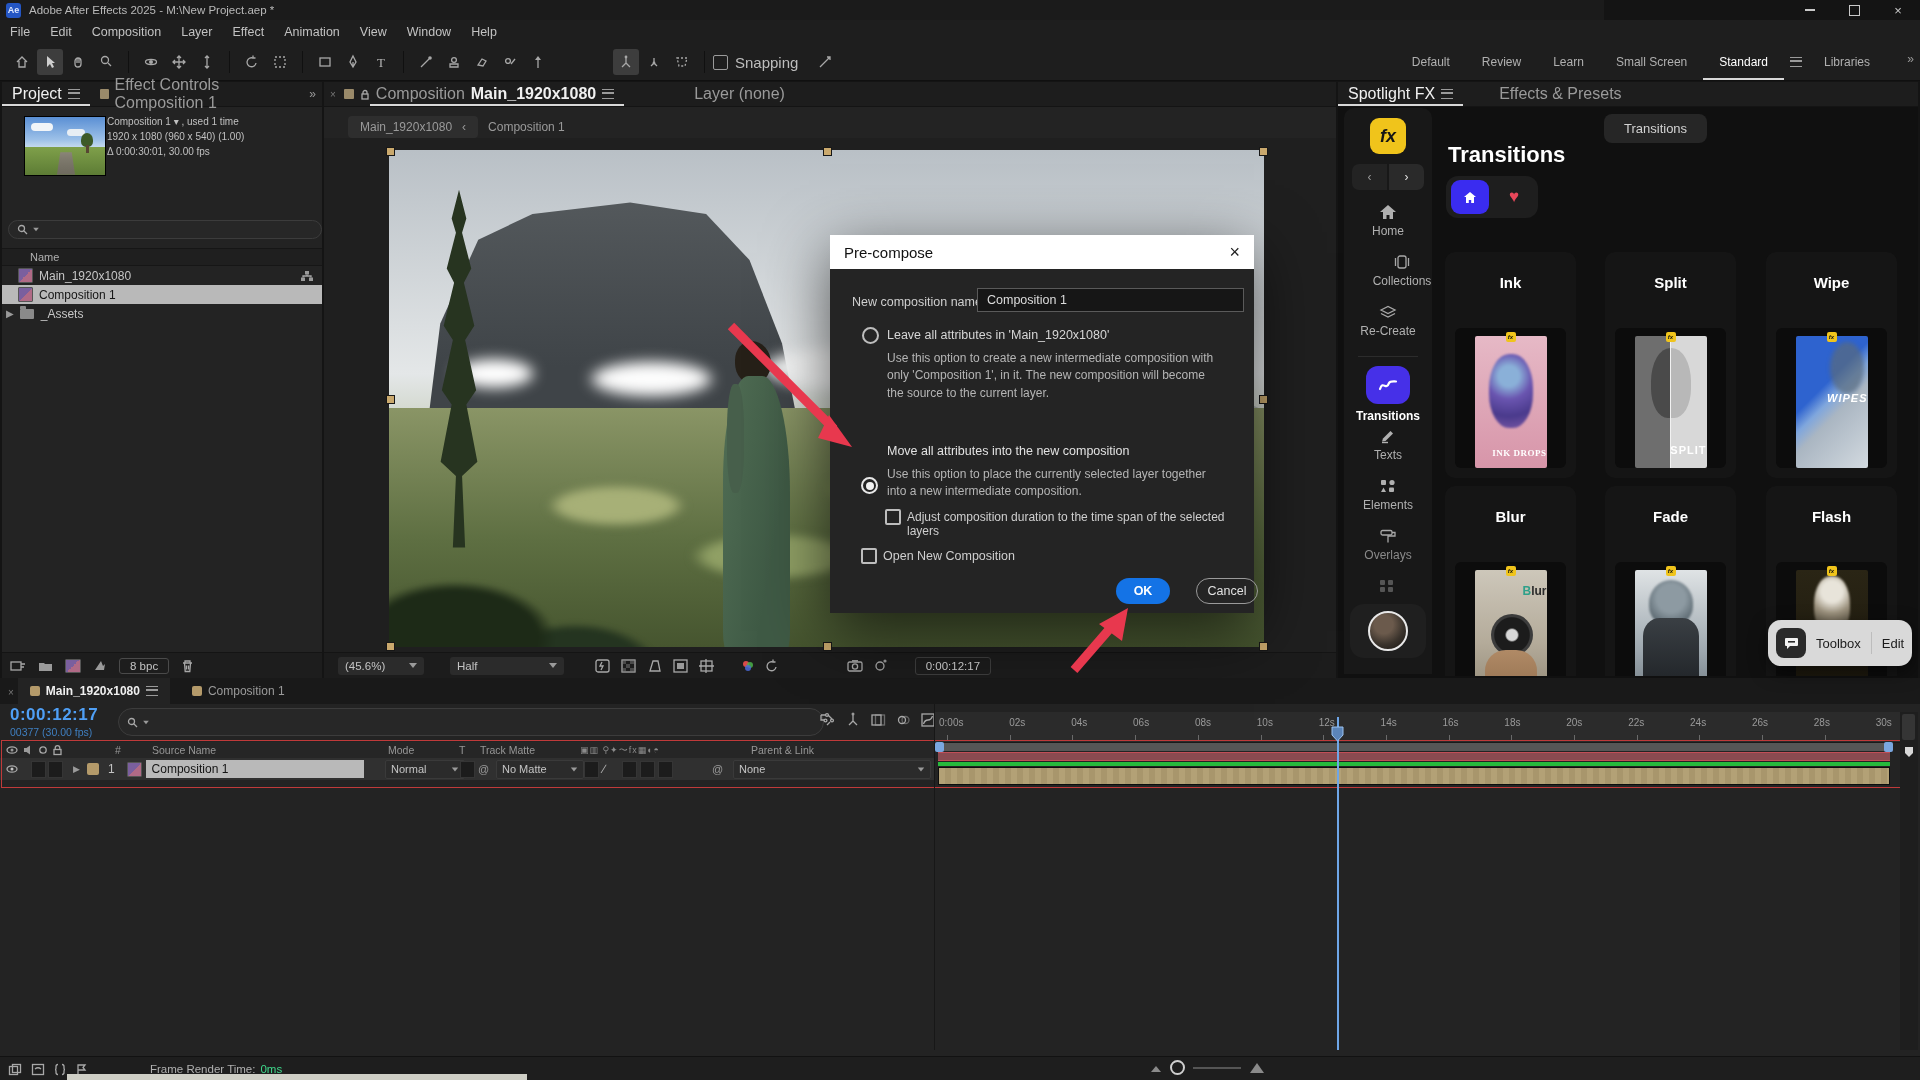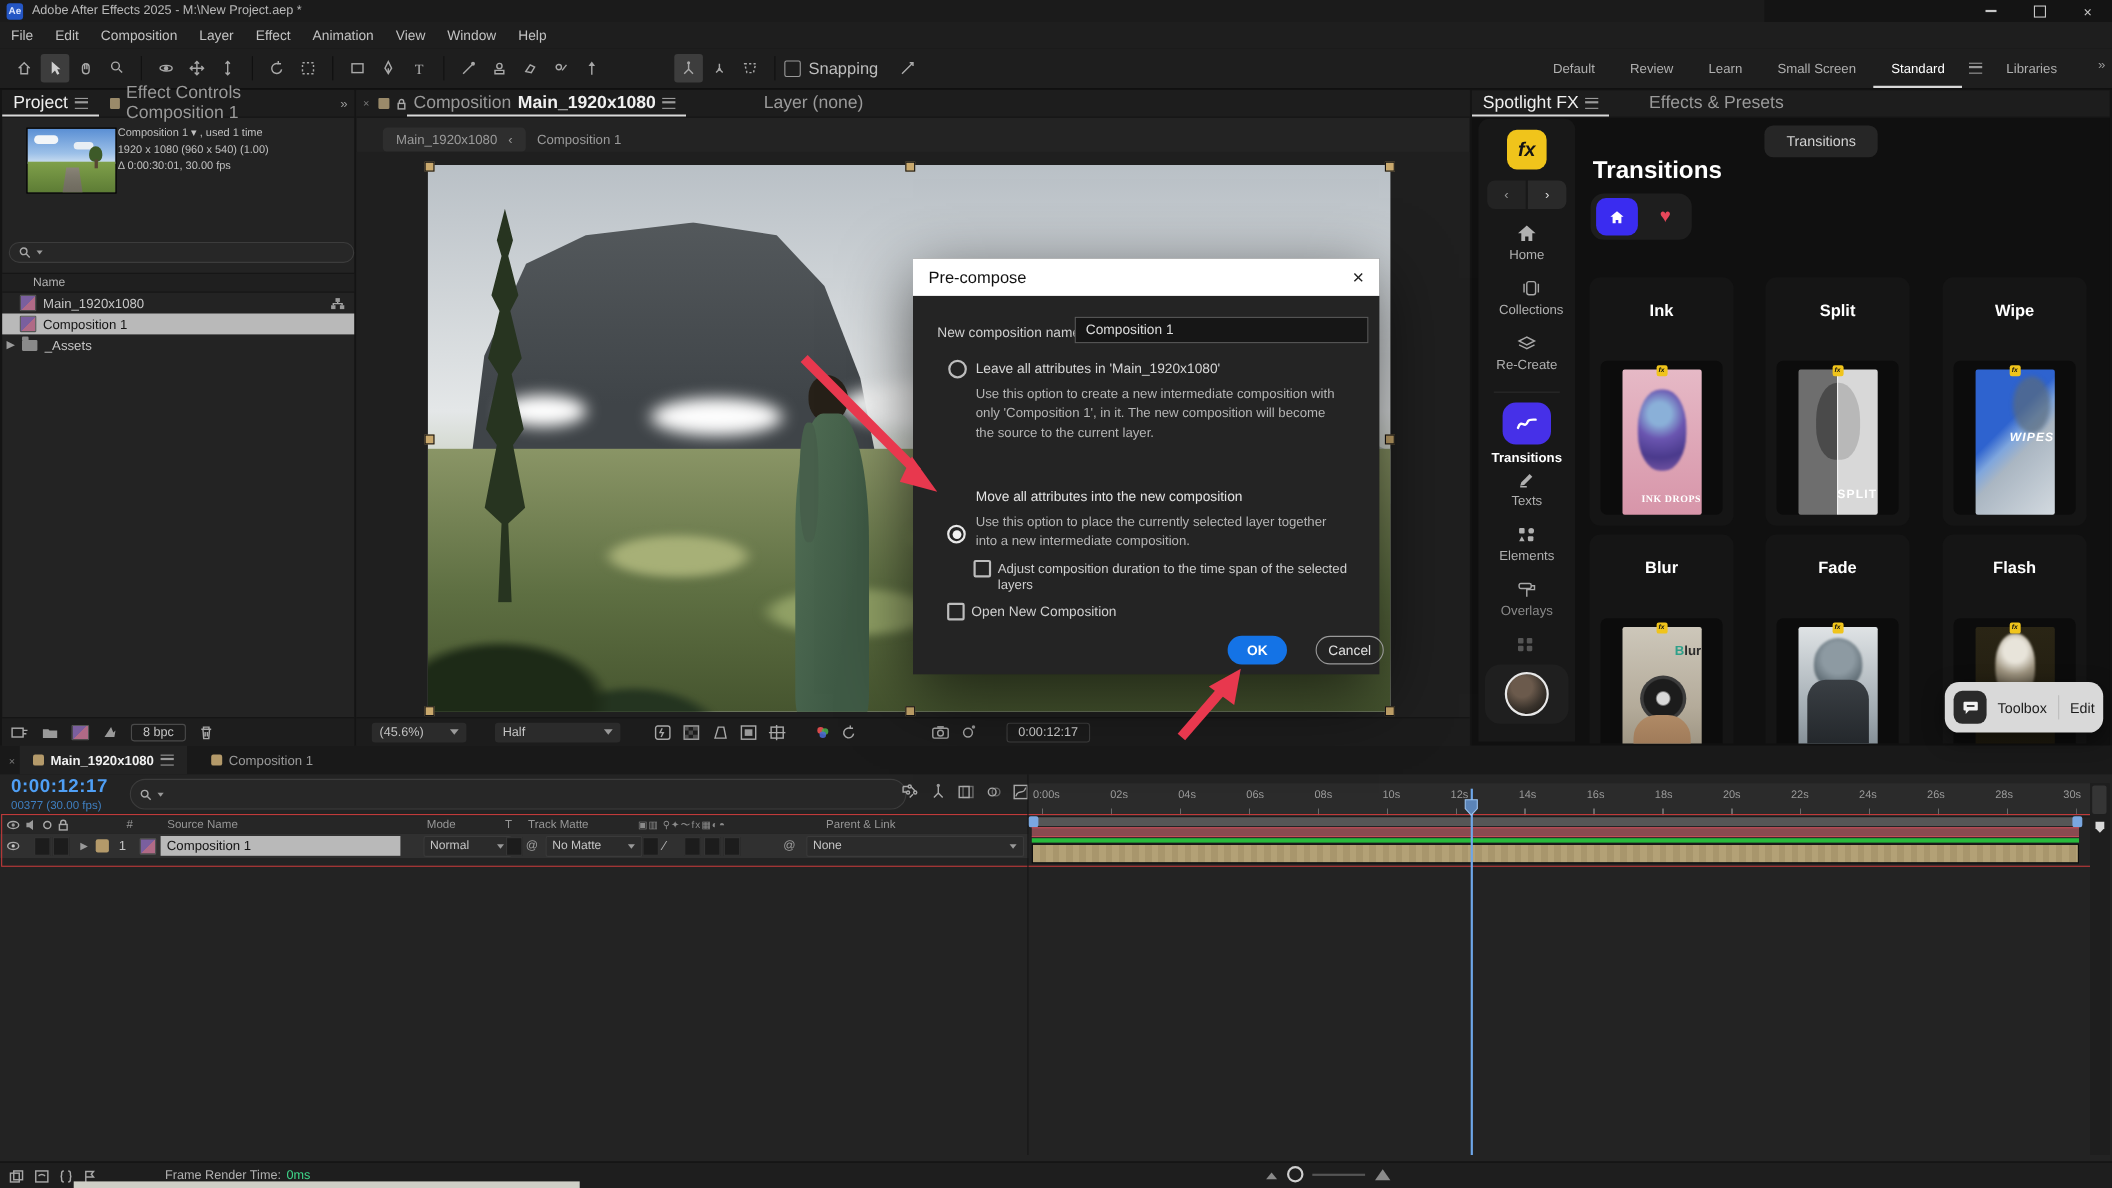--- a/index.html
+++ b/index.html
@@ -476,21 +476,21 @@
     <div class="abs" style="left:8px;top:56px;display:flex;gap:2px;">
       <div style="width:35px;height:26px;background:#232323;border-radius:7px 0 0 7px;display:flex;align-items:center;justify-content:center;color:#9a9a9a;">‹</div>
       <div style="width:35px;height:26px;background:#2a2a2a;border-radius:0 7px 7px 0;display:flex;align-items:center;justify-content:center;color:#e0e0e0;">›</div>
     </div>
     <div class="abs sp-item" style="left:0;width:88px;top:96px;">
       <svg width="18" height="16" style="margin:0 auto;">
           <path d="M9 1 L17 8 H14 V15 H10.5 V11 H7.5 V15 H4 V8 H1 Z" fill="#b0b0b0"></path>
         </svg>
       <div style="margin-top:4px;">Home</div>
     </div>
-    <div class="abs sp-item" style="left:4px;width:88px;top:146px;">
+    <div class="abs sp-item" style="left:14px;width:88px;top:146px;">
       <svg width="18" height="16" style="margin:0 auto;">
           <rect class="ico" x="5" y="2" width="8" height="12" rx="2"></rect>
           <path class="ico" d="M2.5 4 V12 M15.5 4 V12"></path>
         </svg>
       <div style="margin-top:4px;">Collections</div>
     </div>
     <div class="abs sp-item" style="left:0;width:88px;top:196px;">
       <svg width="18" height="16" style="margin:0 auto;">
           <path class="ico" d="M2 6 L9 2.5 L16 6 L9 9.5 Z"></path>
           <path class="ico" d="M2 9.5 L9 13 L16 9.5"></path>

